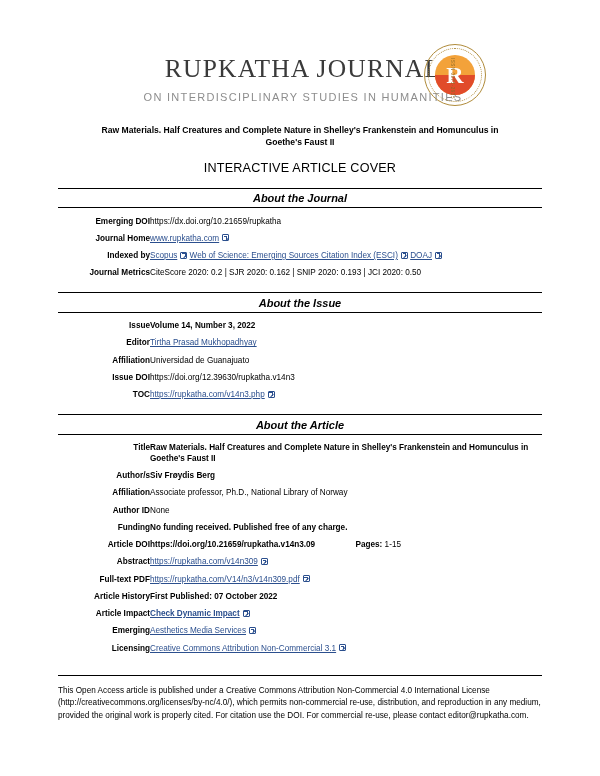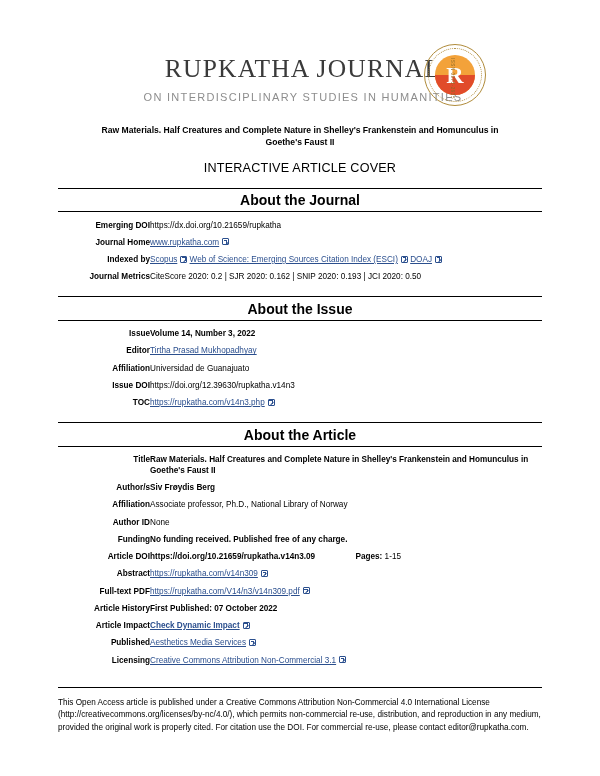--- a/index.html
+++ b/index.html
@@ -125,23 +125,24 @@
     margin-top: 12px;
     letter-spacing: 0.2px;
   }
 
   
   .band {
     border-top: 0.9px solid #000;
     border-bottom: 0.9px solid #000;
     text-align: center;
     font-weight: bold;
-    font-size: 14px;
+    font-size: 11px;
     padding: 3.5px 0 3px 0;
     margin-top: 11px;
+    font-style: italic;
   }
   .band.first { margin-top: 13px; }
 
   table.rows {
     width: 100%;
     border-collapse: collapse;
     margin-top: 4px;
   }
   table.rows td {
     vertical-align: top;
@@ -341,21 +342,21 @@
       <td class="lbl">Article History</td>
       <td class="val bold">First Published: 07 October 2022</td>
     </tr>
     <tr>
       <td class="lbl">Article Impact</td>
       <td class="val">
         <a class="link bold" href="#">Check Dynamic Impact</a><span class="ext"></span>
       </td>
     </tr>
     <tr>
-      <td class="lbl">Published</td>
+      <td class="lbl">Emerging</td>
       <td class="val">
         <a class="link" href="#">Aesthetics Media Services</a><span class="ext"></span>
       </td>
     </tr>
     <tr>
       <td class="lbl">Licensing</td>
       <td class="val">
         <a class="link" href="#">Creative Commons Attribution Non-Commercial 3.1</a><span class="ext"></span>
       </td>
     </tr>

